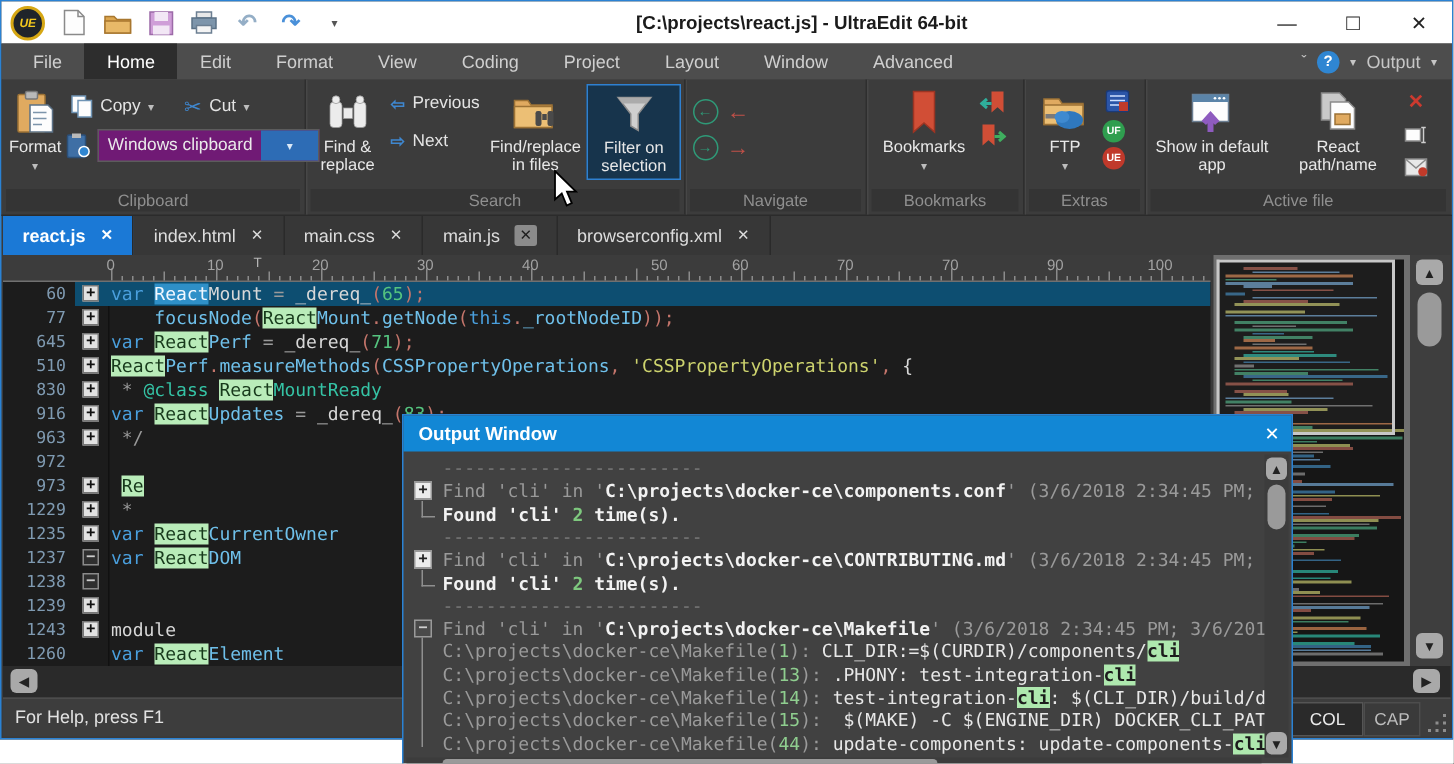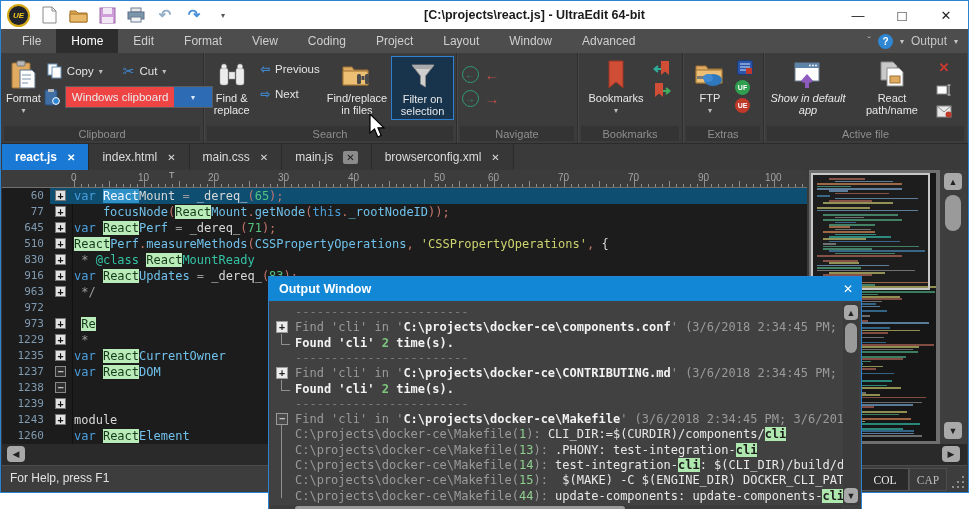--- a/index.html
+++ b/index.html
@@ -27,21 +27,21 @@
   .tinycaret{font-size:8px;color:#c6c6c6;}
   
   .ribbon{position:absolute;left:0;top:52px;width:967px;height:91px;background:#3c3c3c;display:flex;border-bottom:1px solid #2b2b2b;box-sizing:border-box;}
   .grp{display:flex;flex-direction:column;border-right:1px solid #2e2e2e;box-shadow:1px 0 0 #474747;}
   .grp-content{flex:1;display:flex;align-items:flex-start;padding:3px 2px 0 2px;}
   .grp-label{height:15px;margin:0 3px 2px 3px;background:#343434;color:#8f8f8f;font-size:11px;display:flex;align-items:center;justify-content:center;}
   .rbig{display:flex;flex-direction:column;align-items:center;text-align:center;color:#e8e8e8;font-size:11px;line-height:12px;padding:2px 3px;}
   .rbig .ric{height:34px;display:flex;align-items:center;justify-content:center;}
   .rsmall{display:flex;align-items:center;gap:5px;color:#e4e4e4;font-size:11.5px;height:22px;padding:0 3px;}
   .dd{font-size:8px;color:#bdbdbd;margin-top:1px;}
-  .clipfield{display:flex;align-items:center;width:146px;height:20px;background:#ef4444;border:1px solid #5c5c5c;justify-content:flex-end;}
+  .clipfield{display:flex;align-items:center;width:146px;height:20px;background:#701a75;border:1px solid #5c5c5c;justify-content:flex-end;}
   .clipfield span{flex:1;padding:0 6px;font-size:11.5px;color:#eaeaea;white-space:nowrap;}
   .clipfield .ddbtn{width:15px;height:100%;background:#2d6cb5;color:#dce9f7;font-size:8px;display:flex;align-items:center;justify-content:center;}
   .selbtn{border:1px solid #2f80d0;background:#17344c;}
   .stack{display:flex;flex-direction:column;justify-content:flex-start;gap:3px;padding-top:2px;}
   .sico{width:20px;height:19px;display:flex;align-items:center;justify-content:center;}
   .circle-ic{width:15px;height:15px;border-radius:50%;color:#fff;font-size:7px;font-weight:bold;display:flex;align-items:center;justify-content:center;}
   .navgrid{display:grid;grid-template-columns:22px 22px;grid-auto-rows:24px;align-items:center;justify-items:center;padding-top:6px;}
   .ring{width:15px;height:15px;border:1.5px solid #2f9a78;border-radius:50%;color:#2f9a78;font-size:10px;display:flex;align-items:center;justify-content:center;}
   .redarr{color:#c05048;font-size:15px;font-weight:bold;}
   
@@ -76,21 +76,21 @@
   .vscroll{position:absolute;left:939px;top:169px;width:27px;height:274px;background:#3e3e3e;}
   .sbtn{position:absolute;left:4px;width:18px;height:17px;background:#a9a9a9;border-radius:4px;color:#222;font-size:9px;
         display:flex;align-items:center;justify-content:center;}
   .sthumb{position:absolute;left:5px;width:16px;border-radius:8px;background:#9a9a9a;}
   .hscroll{position:absolute;left:1px;top:443px;width:965px;height:21px;background:#2a2a2a;}
   .hbtn{position:absolute;top:2px;width:18px;height:16px;background:#a9a9a9;border-radius:4px;color:#222;font-size:9px;
         display:flex;align-items:center;justify-content:center;}
   
   .statusbar{position:absolute;left:1px;top:464px;width:965px;height:26px;background:#3d3d3d;border-top:1px solid #4c4c4c;box-sizing:border-box;}
   .sb-help{position:absolute;left:8px;top:5px;font-size:12px;color:#e2e2e2;}
-  .sb-box{position:absolute;top:2px;height:21px;display:flex;align-items:center;justify-content:center;font-size:11.5px;font-family:Liberation Serif, serif;}
+  .sb-box{position:absolute;top:2px;height:21px;display:flex;align-items:center;justify-content:center;font-size:11.5px;}
   .sb-col{right:58px;width:46px;background:#2a2a2a;border:1px solid #555;color:#ececec;}
   .sb-cap{right:20px;width:36px;background:#3a3a3a;border:1px solid #4d4d4d;color:#bdbdbd;}
   .grip{position:absolute;right:3px;bottom:3px;width:12px;height:12px;}
   .grip i{position:absolute;width:2px;height:2px;background:#8d8d8d;}
   
   .owin{position:absolute;left:268px;top:276px;width:594px;height:240px;background:#414141;border:1px solid #2a82d4;box-sizing:border-box;z-index:50;}
   .ow-title{position:absolute;left:0;top:0;right:0;height:24px;background:#1287d5;color:#fff;display:flex;align-items:center;}
   .ow-title .t{font-size:12.5px;font-weight:bold;padding-left:10px;flex:1;}
   .ow-close{width:26px;text-align:center;color:#fff;font-size:12px;}
   .ow-body{position:absolute;left:0;top:24px;width:576px;bottom:0;overflow:hidden;font-family:"DejaVu Sans Mono",monospace;font-size:12px;}
@@ -351,21 +351,21 @@
             </span>
             <span class="circle-ic" style="background:#2f9e4f;">UF</span>
             <span class="circle-ic" style="background:#c0392b;">UE</span>
           </div>
         </div>
         <div class="grp-label">Extras</div>
       </div>
 
       <div class="grp" style="width:203px;border-right:none;">
         <div class="grp-content">
-          <div class="rbig" style="width:78px;font-style:italic;">
+          <div class="rbig" style="width:78px;">
             <span class="ric">
               <svg width="30" height="28" viewBox="0 0 30 28">
                   <rect x="2" y="2" width="24" height="18" fill="#fdfdfd" stroke="#6c7f92"></rect>
                   <rect x="2" y="2" width="24" height="5" fill="#5b84a8"></rect>
                   <circle cx="20" cy="4.5" r="0.9" fill="#fff"></circle>
                   <circle cx="23" cy="4.5" r="0.9" fill="#fff"></circle>
                   <circle cx="17" cy="4.5" r="0.9" fill="#fff"></circle>
                   <path d="M14,27 v-10 M9.5,21 l4.5,-5 4.5,5" stroke="#8e5bbf" stroke-width="4" fill="none"></path>
                 </svg>
             </span>

